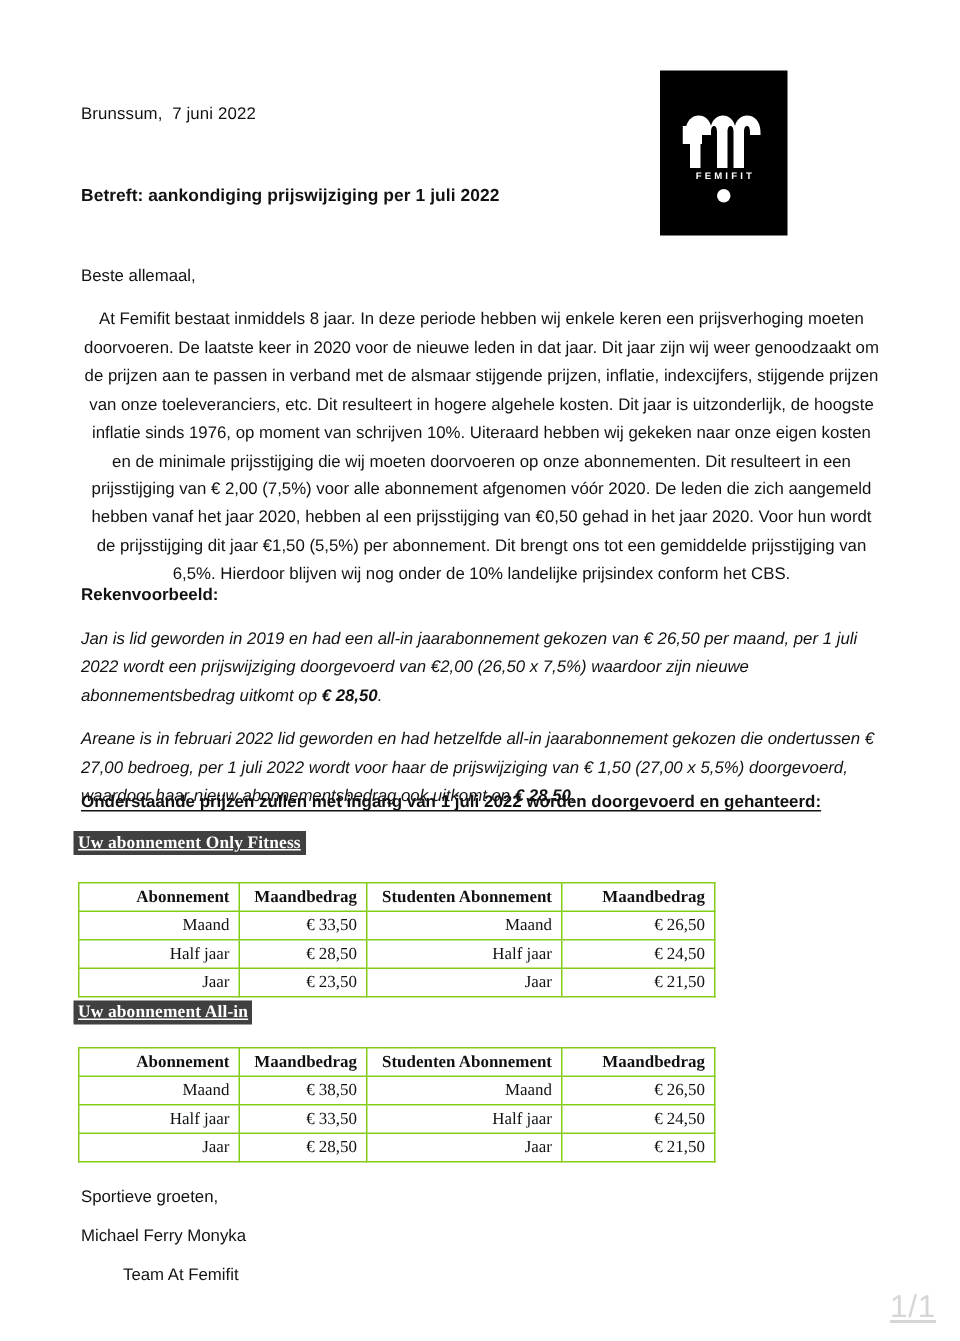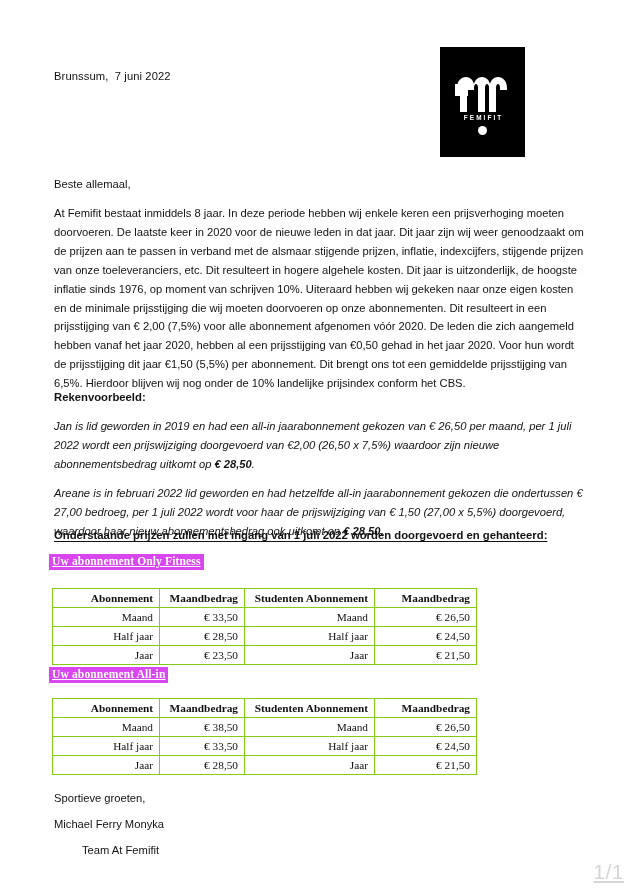--- a/index.html
+++ b/index.html
@@ -88,21 +88,21 @@
     top: 178px;
     font-size: 11.2px;
   }
 
   .para {
     position: absolute;
     left: 54px;
     width: 534px;
     font-size: 11.2px;
     line-height: 18.9px;
-    text-align: left;
+    text-align: center;
   }
   .para-main { top: 204px; }
 
   .h-rekenvoorbeeld {
     position: absolute;
     left: 54px;
     top: 391px;
     font-size: 11.3px;
     font-weight: 700;
   }
@@ -130,21 +130,21 @@
   }
 
   
   .sub-head {
     position: absolute;
     left: 49px;
     font-family: "Liberation Serif", serif;
     font-size: 11.6px;
     font-weight: 700;
     color: #ffffff;
-    background: #d946ef;
+    background: #404040;
     padding: 1px 3px 2px 3px;
     text-decoration: underline;
     text-underline-offset: 1px;
     letter-spacing: 0.1px;
     white-space: nowrap;
   }
   .sub-head-only { top: 554px; }
   .sub-head-allin { top: 667px; }
 
   
@@ -213,20 +213,21 @@
         <svg viewBox="0 0 56 38" width="56" height="38" aria-hidden="true">
           <path fill="#ffffff" d="M2 14 C2 7 6 3 11 3 C15 3 18 6 19 10 C20 6 23 3 27 3 C31 3 34 6 35 10 C36 6 39 3 43 3 C48 3 52 7 52 14 L52 16 L45 16 L45 14 C45 11 44 10 43 10 C42 10 41 11 41 14 L41 38 L34 38 L34 14 C34 11 33 10 32 10 C31 10 30 11 30 14 L30 38 L23 38 L23 14 C23 11 22 10 21 10 C20 10 19 11 19 14 L19 16 L12 16 L12 38 L5 38 L5 16 L0 16 L0 10 L5 10 L5 14 Z"></path>
           <rect x="0" y="16" width="13" height="6" fill="#ffffff"></rect>
         </svg>
       </div>
       <div class="logo-word">FEMIFIT</div>
       <div class="logo-dot"></div>
     </div>
   </div>
 
+  <div class="subject">Betreft: aankondiging prijswijziging per 1 juli 2022</div>
 
   <div class="salutation">Beste allemaal,</div>
 
   <div class="para para-main">At Femifit bestaat inmiddels 8 jaar. In deze periode hebben wij enkele keren een prijsverhoging moeten doorvoeren. De laatste keer in 2020 voor de nieuwe leden in dat jaar. Dit jaar zijn wij weer genoodzaakt om de prijzen aan te passen in verband met de alsmaar stijgende prijzen, inflatie, indexcijfers, stijgende prijzen van onze toeleveranciers, etc. Dit resulteert in hogere algehele kosten. Dit jaar is uitzonderlijk, de hoogste inflatie sinds 1976, op moment van schrijven 10%. Uiteraard hebben wij gekeken naar onze eigen kosten en de minimale prijsstijging die wij moeten doorvoeren op onze abonnementen. Dit resulteert in een prijsstijging van € 2,00 (7,5%) voor alle abonnement afgenomen vóór 2020. De leden die zich aangemeld hebben vanaf het jaar 2020, hebben al een prijsstijging van €0,50 gehad in het jaar 2020. Voor hun wordt de prijsstijging dit jaar €1,50 (5,5%) per abonnement. Dit brengt ons tot een gemiddelde prijsstijging van 6,5%. Hierdoor blijven wij nog onder de 10% landelijke prijsindex conform het CBS.</div>
 
   <div class="h-rekenvoorbeeld">Rekenvoorbeeld:</div>
 
   <div class="para-italic para-jan"><span>Jan is lid geworden in 2019 en had een all-in jaarabonnement gekozen van € 26,50 per maand, per 1 juli 2022 wordt een prijswijziging doorgevoerd van €2,00 (26,50 x 7,5%) waardoor zijn nieuwe abonnementsbedrag uitkomt op </span><span class="amount-bold">€ 28,50</span><span>.</span></div>
 
   <div class="para-italic para-areane"><span>Areane is in februari 2022 lid geworden en had hetzelfde all-in jaarabonnement gekozen die ondertussen € 27,00 bedroeg, per 1 juli 2022 wordt voor haar de prijswijziging van € 1,50 (27,00 x 5,5%) doorgevoerd, waardoor haar nieuw abonnementsbedrag ook uitkomt op </span><span class="amount-bold">€ 28,50</span><span>.</span></div>

